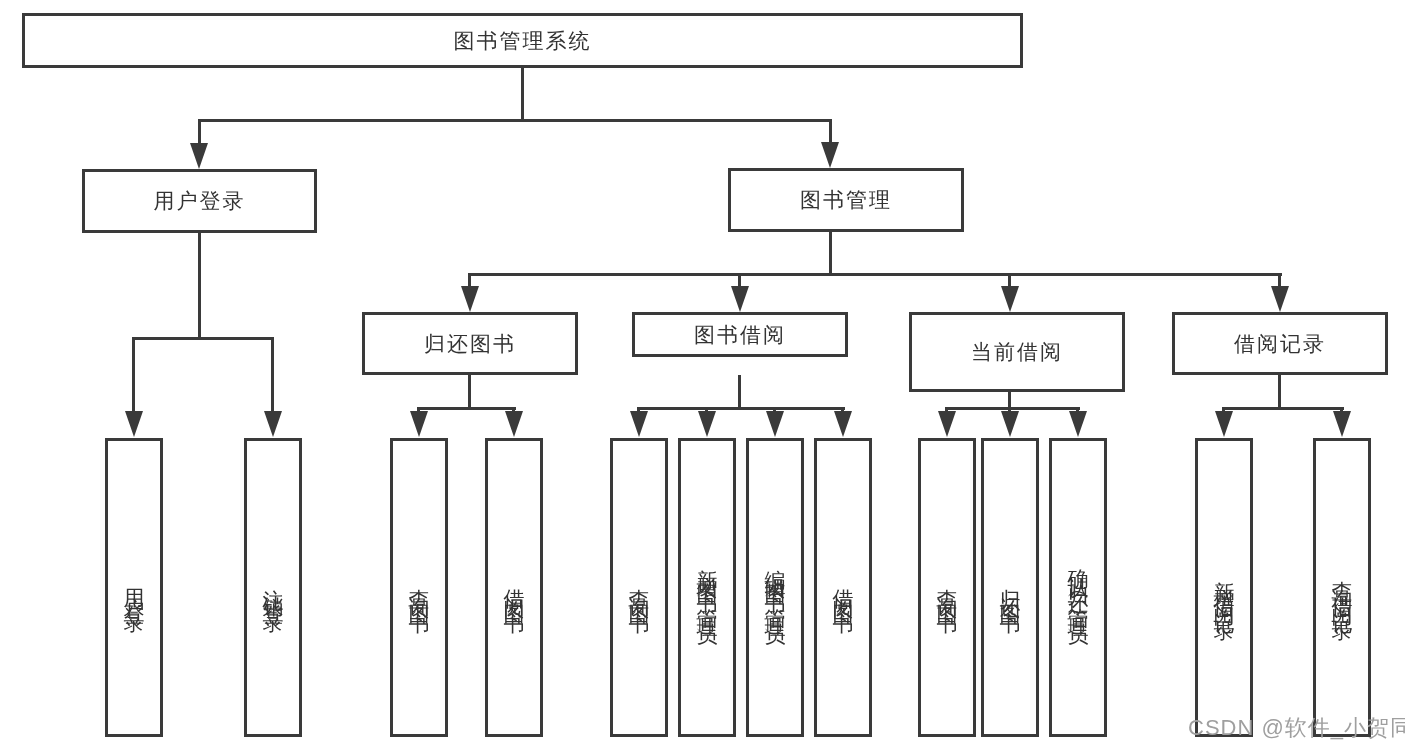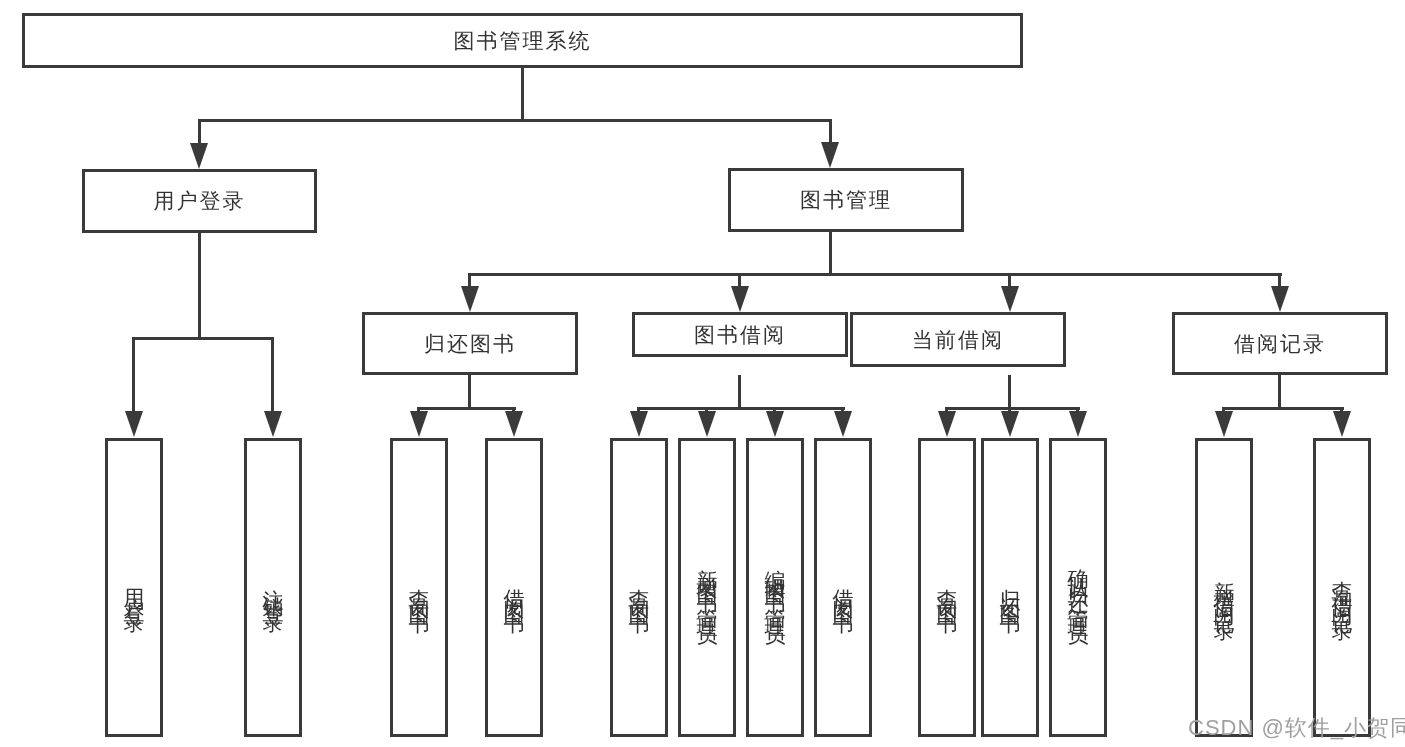--- a/index.html
+++ b/index.html
@@ -77,21 +77,21 @@
   <div class="arr" style="left:461px;top:286px"></div>
   <div class="vl" style="left:738px;top:273px;height:16px"></div>
   <div class="arr" style="left:731px;top:286px"></div>
   <div class="vl" style="left:1008px;top:273px;height:16px"></div>
   <div class="arr" style="left:1001px;top:286px"></div>
   <div class="vl" style="left:1278px;top:273px;height:16px"></div>
   <div class="arr" style="left:1271px;top:286px"></div>
 
   <div class="box" style="left:362px;top:312px;width:216px;height:63px">归还图书</div>
   <div class="box" style="left:632px;top:312px;width:216px;height:45px">图书借阅</div>
-  <div class="box" style="left:850px;top:312px;width:216px;height:55px">当前借阅</div>
+  <div class="box" style="left:909px;top:312px;width:216px;height:80px">当前借阅</div>
   <div class="box" style="left:1172px;top:312px;width:216px;height:63px">借阅记录</div>
 
   <div class="vl" style="left:468px;top:375px;height:34px"></div>
   <div class="hl" style="left:417px;top:407px;width:99px"></div>
   <div class="vl" style="left:417px;top:407px;height:6px"></div>
   <div class="vl" style="left:512px;top:407px;height:6px"></div>
   <div class="arr" style="left:410px;top:411px"></div>
   <div class="arr" style="left:505px;top:411px"></div>
 
   <div class="vl" style="left:738px;top:375px;height:34px"></div>

